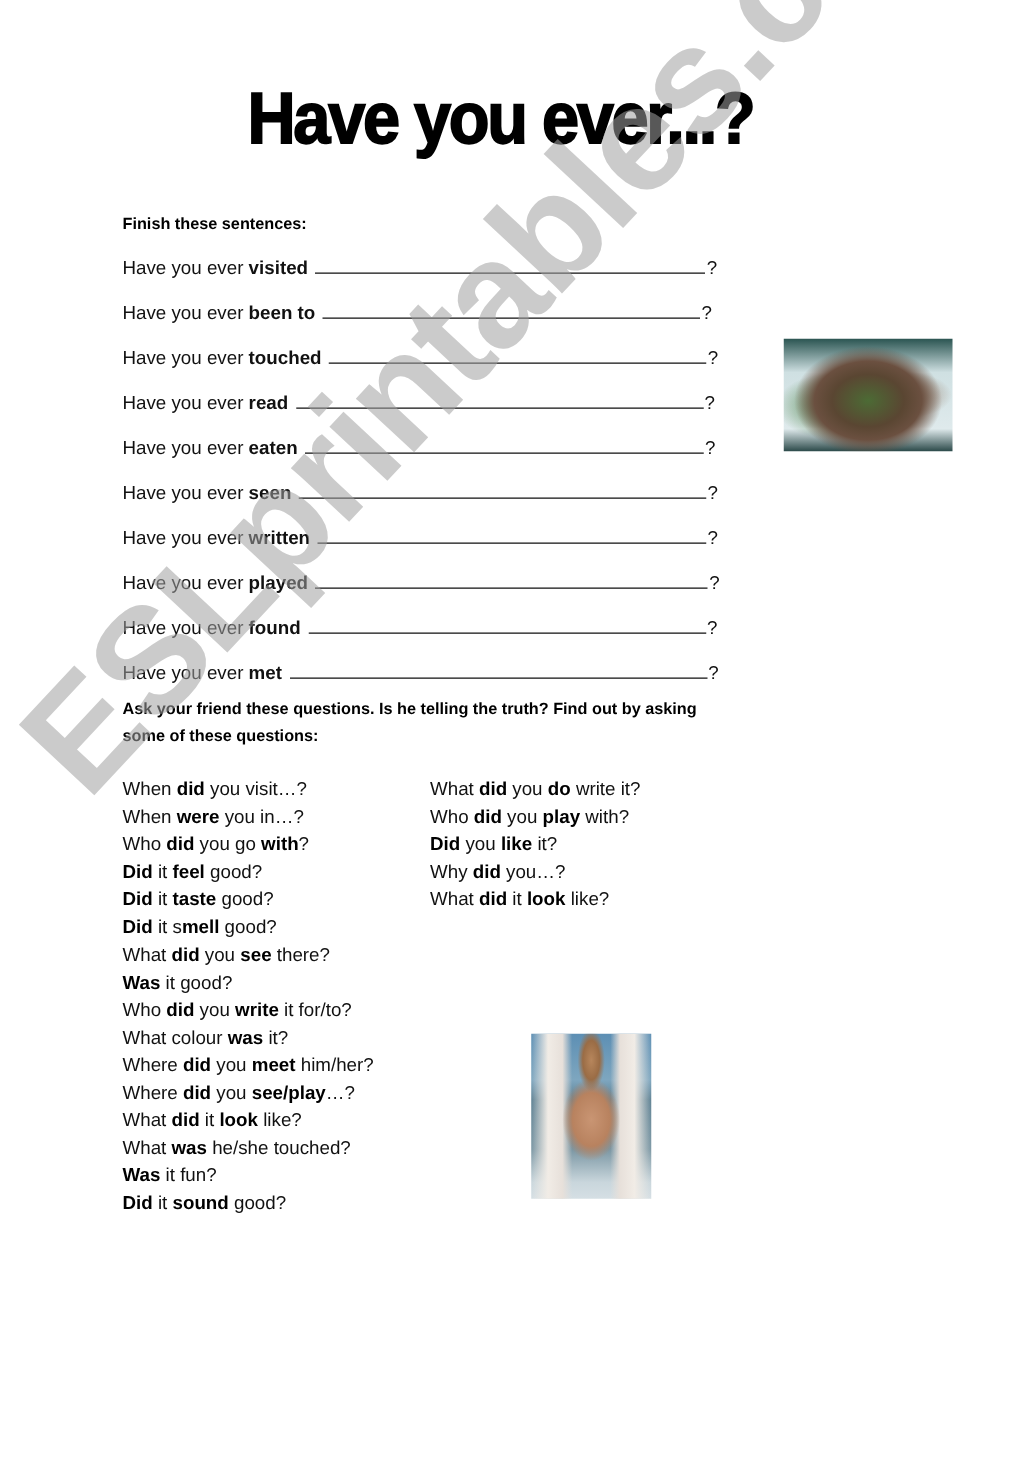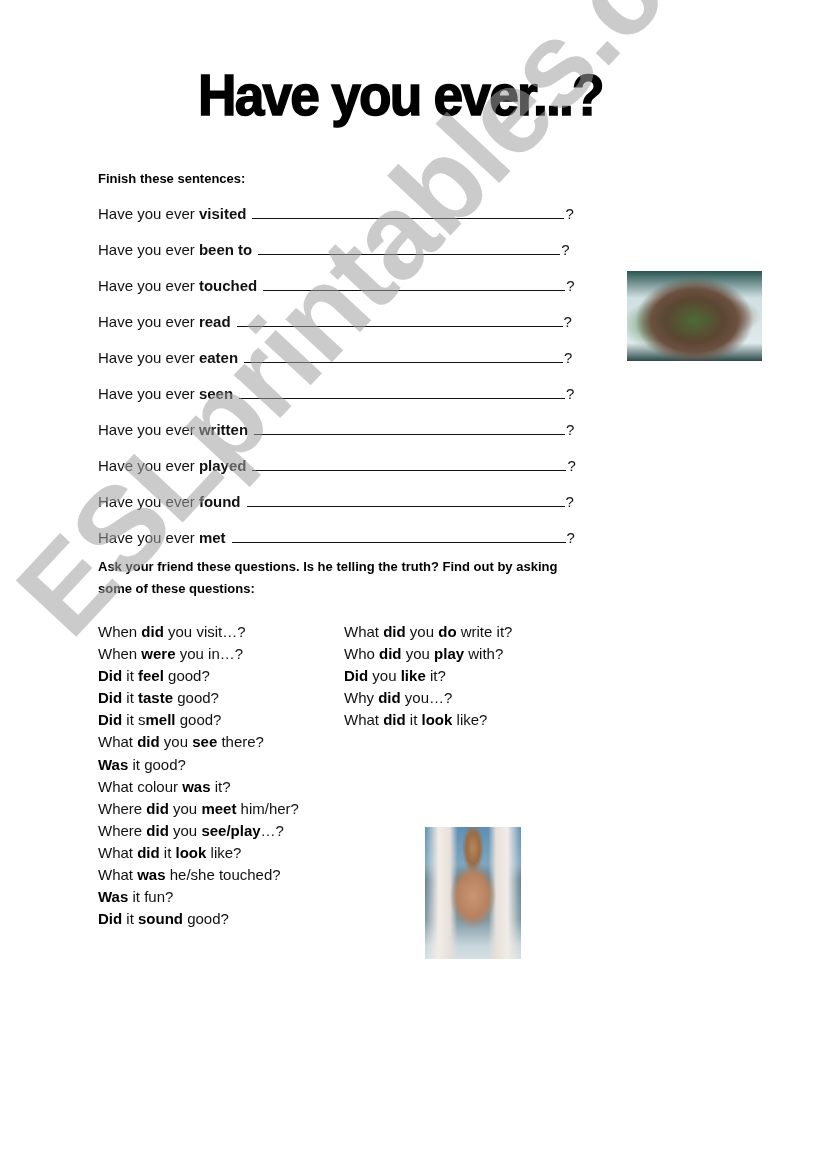--- a/index.html
+++ b/index.html
@@ -58,25 +58,27 @@
     </div>
 
   <div class="instr" style="top:556px;">
     <div>Ask your friend these questions. Is he telling the truth? Find out by asking</div>
     <div>some of these questions:</div>
   </div>
 
   <div class="qcol" id="qleft" style="left:98px; top:621px;">
       <div class="q"><span style="white-space: pre;">When </span><b style="white-space: pre;">did</b><span style="white-space: pre;"> you visit…?</span></div>
       <div class="q"><span style="white-space: pre;">When </span><b style="white-space: pre;">were</b><span style="white-space: pre;"> you in…?</span></div>
+      <div class="q"><span style="white-space: pre;">Who </span><b style="white-space: pre;">did</b><span style="white-space: pre;"> you go </span><b style="white-space: pre;">with</b><span style="white-space: pre;">?</span></div>
       <div class="q"><b style="white-space: pre;">Did</b><span style="white-space: pre;"> it </span><b style="white-space: pre;">feel</b><span style="white-space: pre;"> good?</span></div>
       <div class="q"><b style="white-space: pre;">Did</b><span style="white-space: pre;"> it </span><b style="white-space: pre;">taste</b><span style="white-space: pre;"> good?</span></div>
       <div class="q"><b style="white-space: pre;">Did</b><span style="white-space: pre;"> it s</span><b style="white-space: pre;">mell</b><span style="white-space: pre;"> good?</span></div>
       <div class="q"><span style="white-space: pre;">What </span><b style="white-space: pre;">did</b><span style="white-space: pre;"> you </span><b style="white-space: pre;">see</b><span style="white-space: pre;"> there?</span></div>
       <div class="q"><b style="white-space: pre;">Was</b><span style="white-space: pre;"> it good?</span></div>
+      <div class="q"><span style="white-space: pre;">Who </span><b style="white-space: pre;">did</b><span style="white-space: pre;"> you </span><b style="white-space: pre;">write</b><span style="white-space: pre;"> it for/to?</span></div>
       <div class="q"><span style="white-space: pre;">What colour </span><b style="white-space: pre;">was</b><span style="white-space: pre;"> it?</span></div>
       <div class="q"><span style="white-space: pre;">Where </span><b style="white-space: pre;">did</b><span style="white-space: pre;"> you </span><b style="white-space: pre;">meet</b><span style="white-space: pre;"> him/her?</span></div>
       <div class="q"><span style="white-space: pre;">Where </span><b style="white-space: pre;">did</b><span style="white-space: pre;"> you </span><b style="white-space: pre;">see/play</b><span style="white-space: pre;">…?</span></div>
       <div class="q"><span style="white-space: pre;">What </span><b style="white-space: pre;">did</b><span style="white-space: pre;"> it </span><b style="white-space: pre;">look</b><span style="white-space: pre;"> like?</span></div>
       <div class="q"><span style="white-space: pre;">What </span><b style="white-space: pre;">was</b><span style="white-space: pre;"> he/she touched?</span></div>
       <div class="q"><b style="white-space: pre;">Was</b><span style="white-space: pre;"> it fun?</span></div>
       <div class="q"><b style="white-space: pre;">Did</b><span style="white-space: pre;"> it </span><b style="white-space: pre;">sound</b><span style="white-space: pre;"> good?</span></div>
     </div>
   <div class="qcol" id="qright" style="left:344px; top:621px;">
       <div class="q"><span style="white-space: pre;">What </span><b style="white-space: pre;">did</b><span style="white-space: pre;"> you </span><b style="white-space: pre;">do</b><span style="white-space: pre;"> write it?</span></div>

